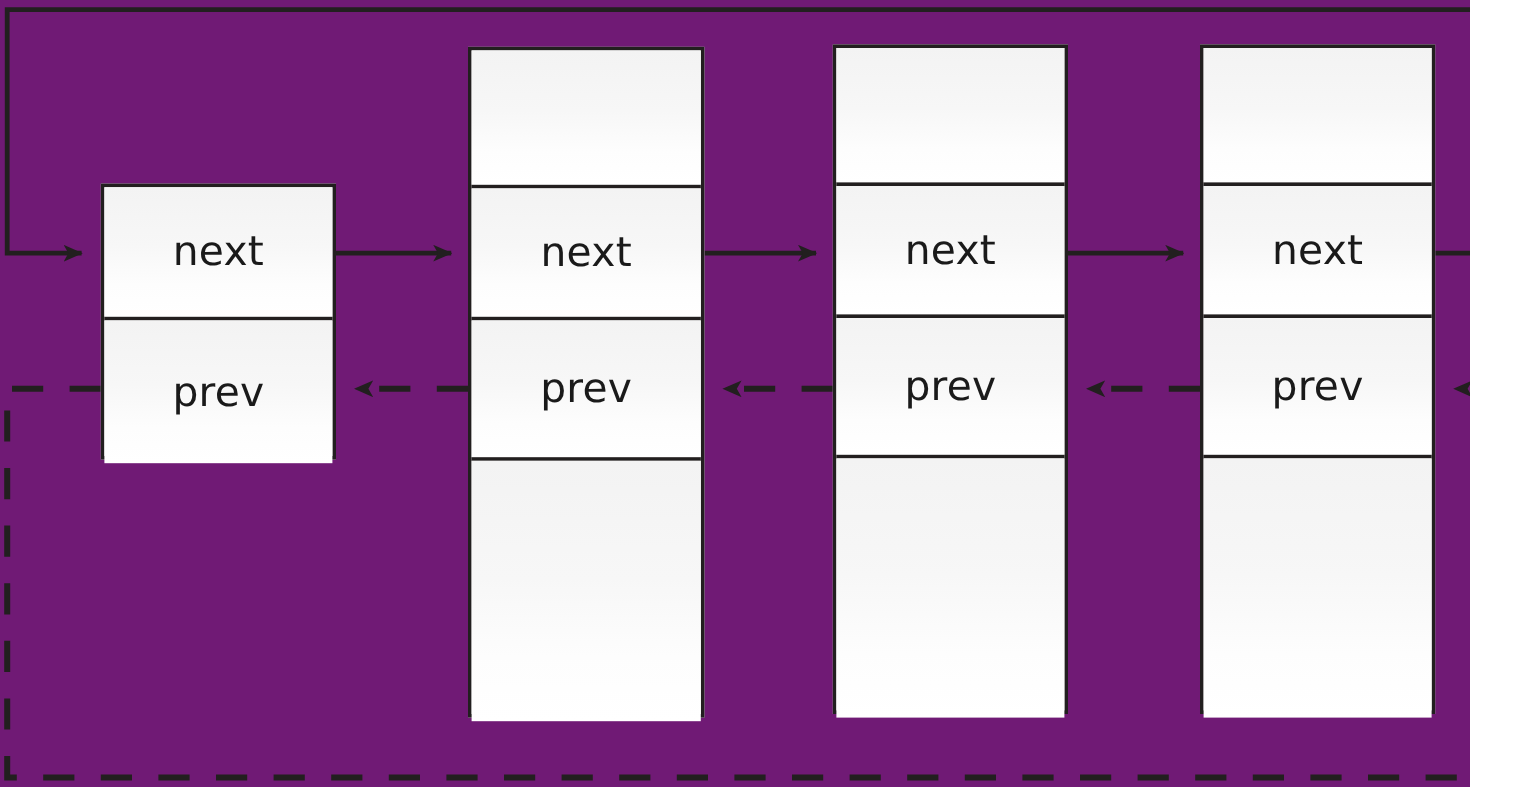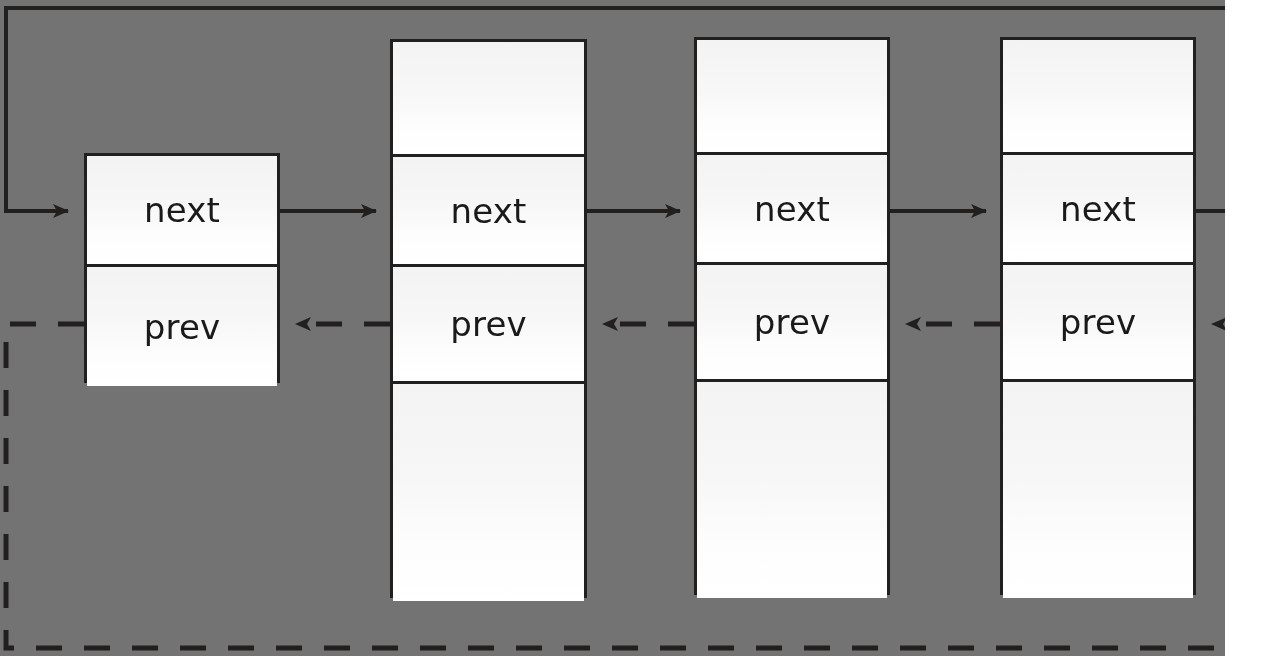--- a/index.html
+++ b/index.html
@@ -7,21 +7,21 @@
     padding: 0;
     background: #ffffff;
   }
   body {
     font-family: "DejaVu Sans", "Liberation Sans", sans-serif;
   }
   #canvas {
     position: relative;
     width: 1225px;
     height: 656px;
-    background: #737373;
+    background: #701a75;
     overflow: hidden;
   }
   #wires {
     position: absolute;
     left: 0;
     top: 0;
     width: 1280px;
     height: 656px;
   }
   .node {

